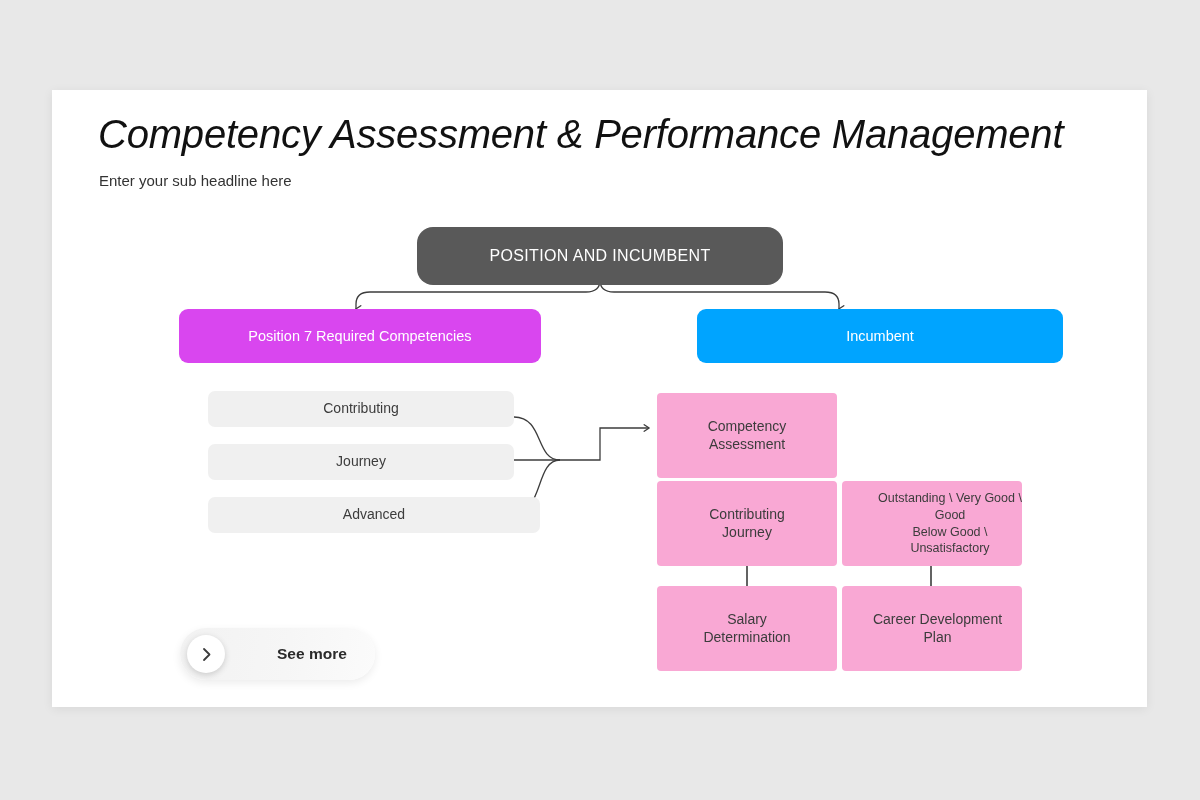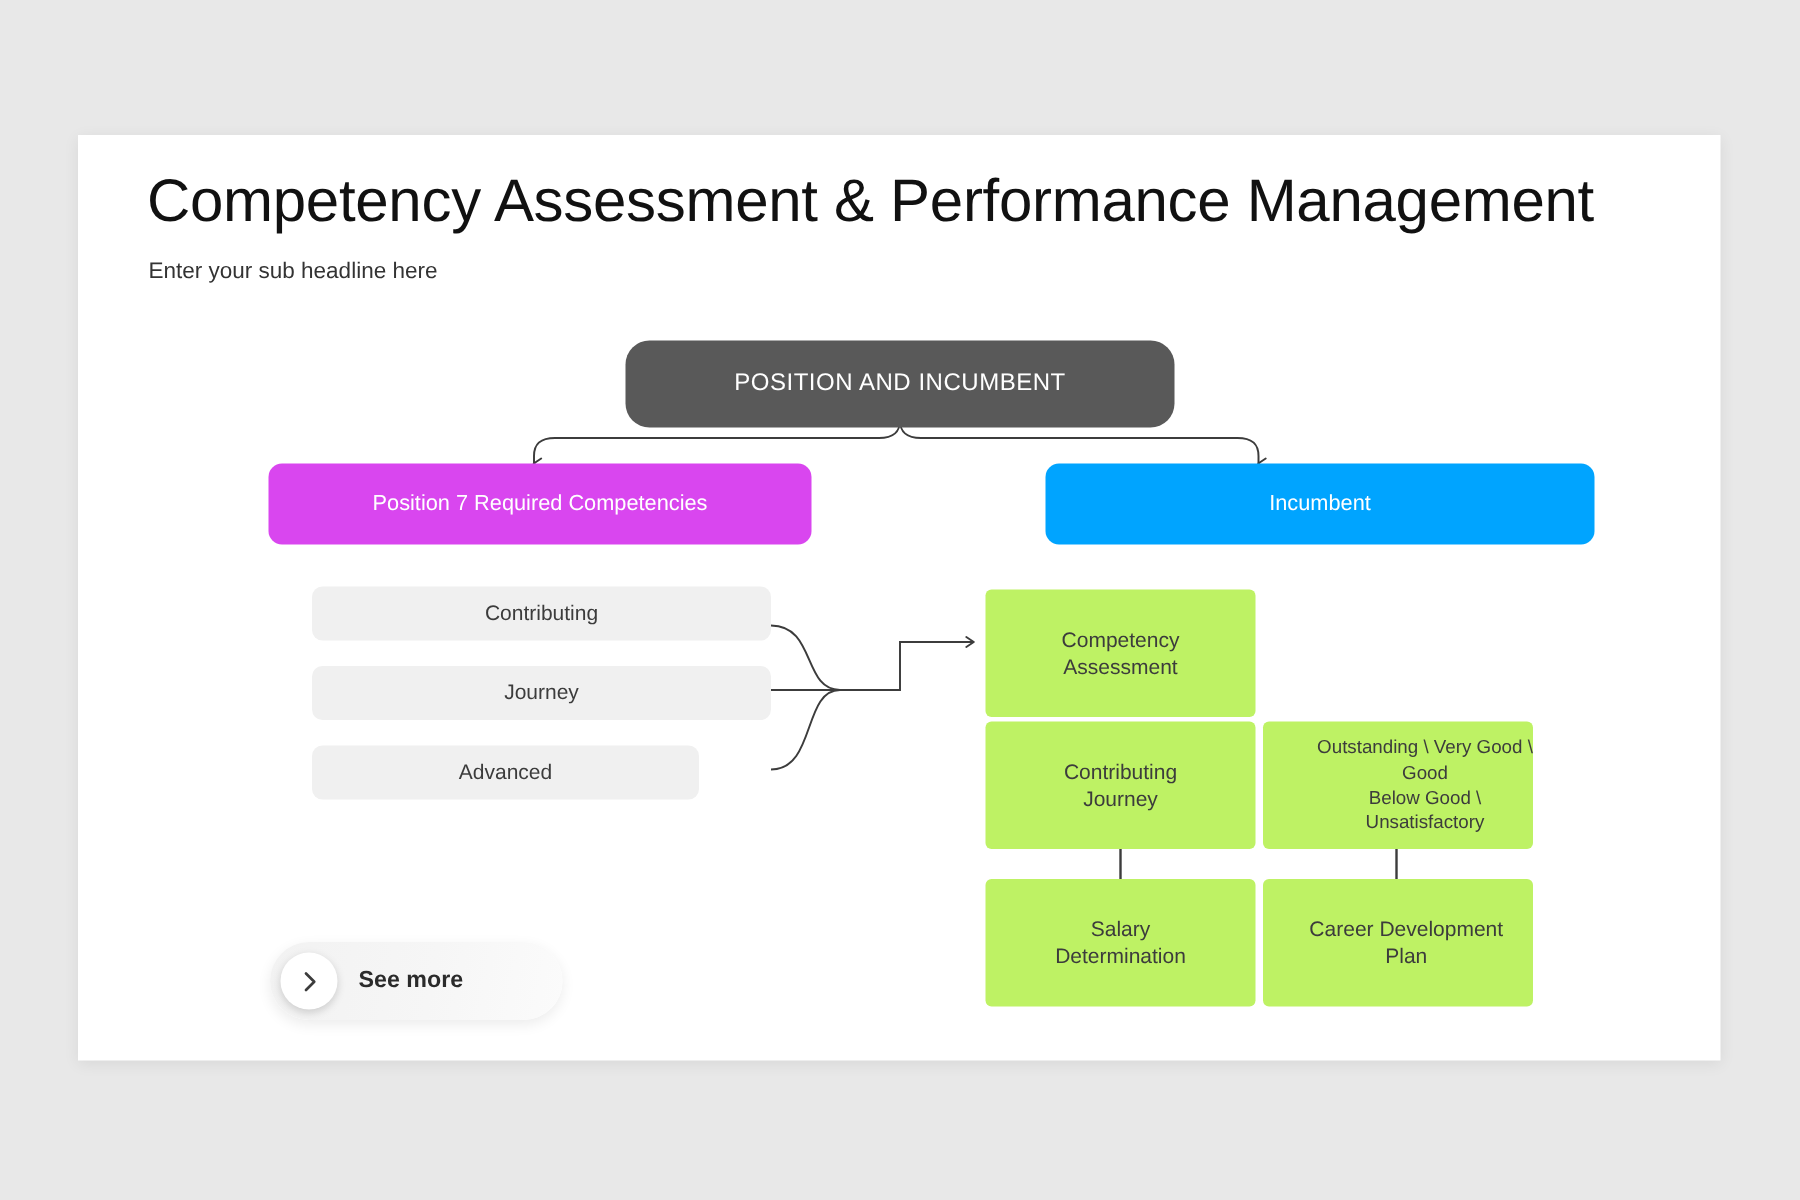--- a/index.html
+++ b/index.html
@@ -27,20 +27,21 @@
   
   #page-title {
     position: absolute;
     left: 46px;
     top: 22px;
     font-size: 40px;
     font-weight: 400;
     color: #111111;
     letter-spacing: -0.2px;
     white-space: nowrap;
+    font-style: italic;
   }
   #page-subtitle {
     position: absolute;
     left: 47px;
     top: 82px;
     font-size: 15px;
     font-weight: 400;
     color: #333333;
     white-space: nowrap;
   }
@@ -79,21 +80,21 @@
   }
 
   .node-grey-pill {
     background: #f0f0f0;
     color: #3c3c3c;
     border-radius: 7px;
     font-size: 14px;
   }
 
   .node-grey-card {
-    background: #bef264;
+    background: #f9a8d4;
     color: #3c3c3c;
     border-radius: 4px;
     font-size: 14px;
     justify-content: center;
   }
   .node-grey-card.small {
     font-size: 12.5px;
     line-height: 1.35;
   }
 
@@ -113,20 +114,21 @@
     left: 128px;
     top: 538px;
     width: 195px;
     height: 52px;
     border-radius: 26px;
     background: linear-gradient(100deg, #f2f2f2 0%, #f6f6f6 55%, #fbfbfb 100%);
     box-shadow: 0 3px 9px rgba(0,0,0,0.08);
     display: flex;
     align-items: center;
     cursor: pointer;
+    gap: 38px;
   }
   #see-more-circle {
     width: 38px;
     height: 38px;
     margin-left: 7px;
     border-radius: 50%;
     background: #ffffff;
     box-shadow: 0 2px 6px rgba(0,0,0,0.17);
     display: flex;
     align-items: center;
@@ -192,21 +194,21 @@
   </div>
 
   <div class="node node-grey-pill" style="left:156px; top:301px; width:306px; height:36px;">
     <span>Contributing</span>
   </div>
 
   <div class="node node-grey-pill" style="left:156px; top:354px; width:306px; height:36px;">
     <span>Journey</span>
   </div>
 
-  <div class="node node-grey-pill" style="left:156px; top:407px; width:258px; height:36px;">
+  <div class="node node-grey-pill" style="left:156px; top:407px; width:332px; height:36px;">
     <span>Advanced</span>
   </div>
 
   <div class="node node-grey-card" style="left:605px; top:303px; width:180px; height:85px;">
     <span>
       <span>Competency</span><br>
       <span>Assessment</span>
     </span>
   </div>
 

